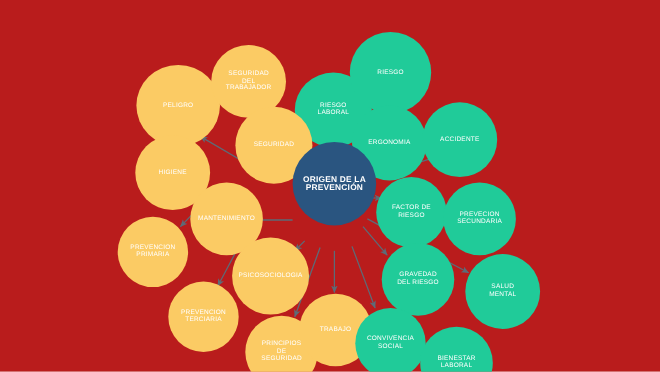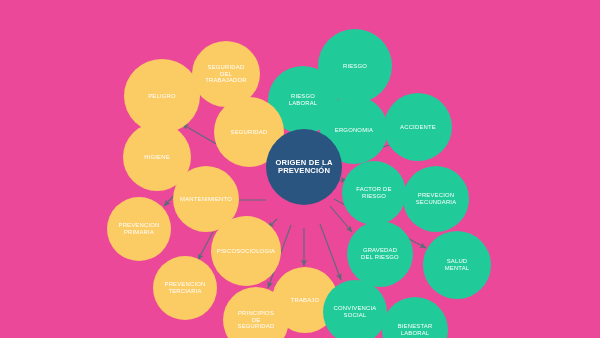--- a/index.html
+++ b/index.html
@@ -10,21 +10,21 @@
   body {
     width: 600px;
     height: 338px;
     overflow: hidden;
     font-family: "Liberation Sans", sans-serif;
   }
   #canvas {
     position: relative;
     width: 600px;
     height: 338px;
-    background: #ec4899;
+    background: #b91c1c;
   }
   #edges {
     position: absolute;
     left: 0;
     top: 0;
     width: 600px;
     height: 338px;
   }
   .node {
     position: absolute;

